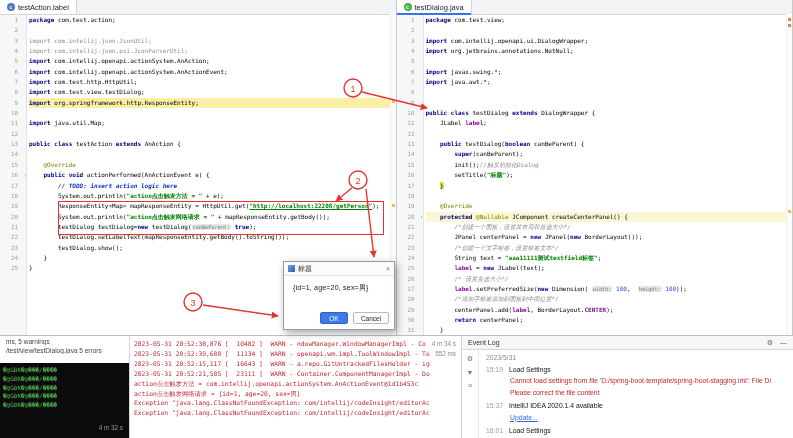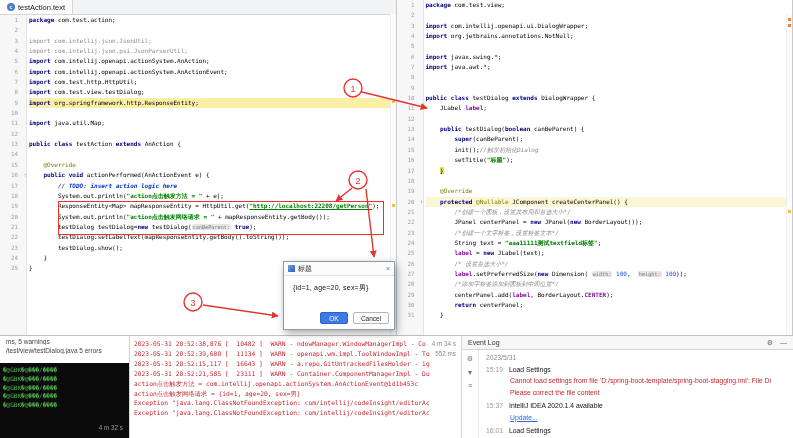--- a/index.html
+++ b/index.html
@@ -78,21 +78,21 @@
 <body>
 
 <div class="app">
 
   <div class="editors">
 
     <section class="pane">
       <div class="tabbar">
         <div class="tab">
           <span class="cicon blue">c</span>
-          <span>testAction.text</span>
+          <span>testAction.label</span>
         </div>
       </div>
       <div class="editor-scroll" id="left-code">
           <div class="cline">
             <span class="ln">1</span>
             <span class="mk"></span>
             <span class="code"><span class="kw">package </span><span class="pl">com.test.action;</span></span>
           </div>
           <div class="cline">
             <span class="ln">2</span>
@@ -215,20 +215,26 @@
             <span class="code"><span class="pl">}</span></span>
           </div>
         </div>
       <div class="stripe">
         <i class="y" style="top:86px"></i>
         <i class="y" style="top:190px"></i>
       </div>
     </section>
 
     <section class="pane">
+      <div class="tabbar">
+        <div class="tab focused">
+          <span class="cicon green">c</span>
+          <span>testDialog.java</span>
+        </div>
+      </div>
       <div class="editor-scroll" id="right-code">
           <div class="cline">
             <span class="ln">1</span>
             <span class="mk"></span>
             <span class="code"><span class="kw">package </span><span class="pl">com.test.view;</span></span>
           </div>
           <div class="cline">
             <span class="ln">2</span>
             <span class="mk"></span>
             <span class="code"></span>

